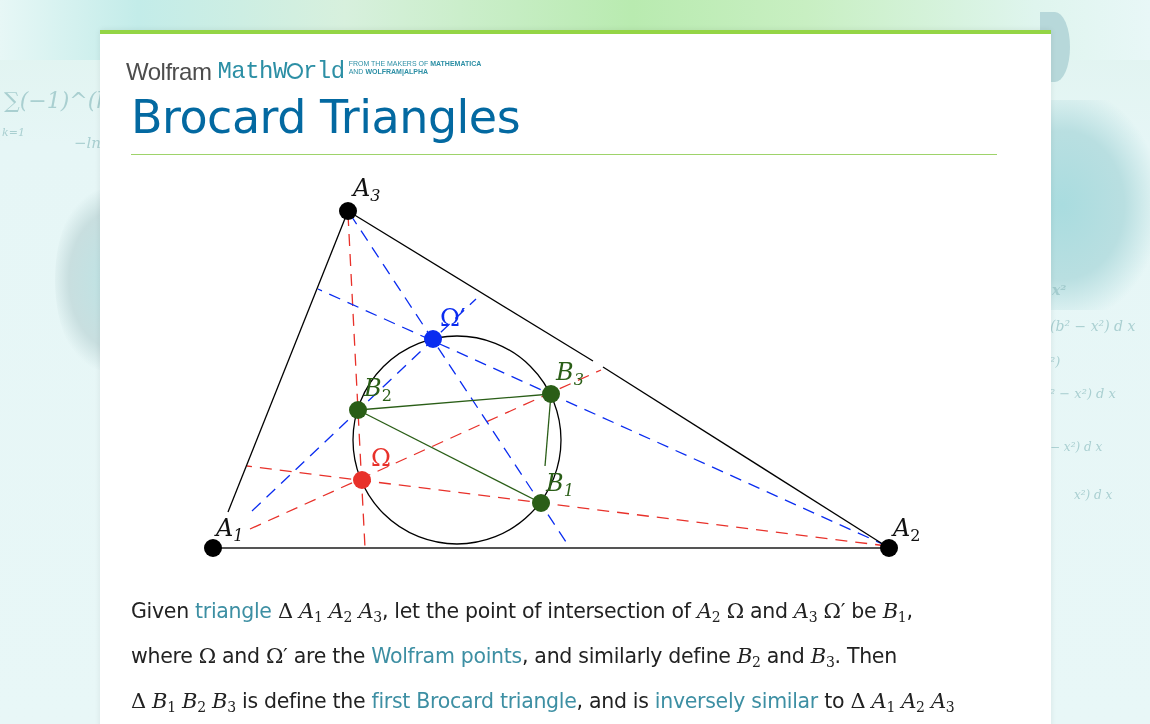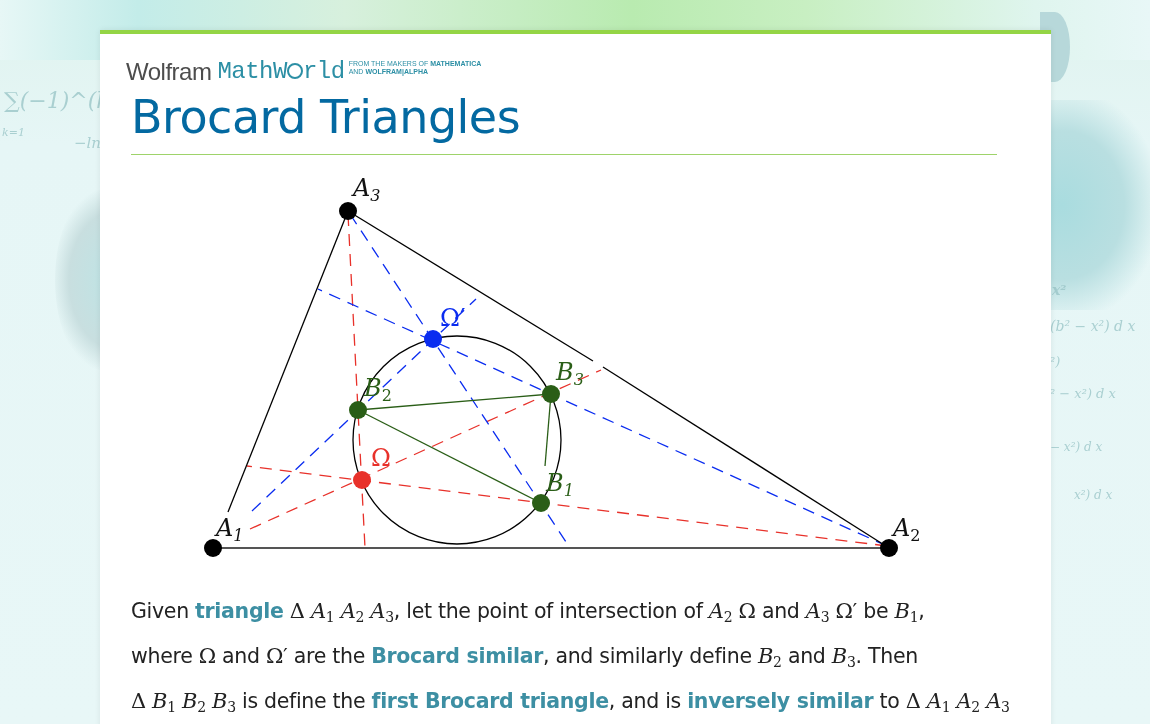--- a/index.html
+++ b/index.html
@@ -48,21 +48,21 @@
     position:absolute; left:31px; top:56px; margin:0;
     font-family:"DejaVu Sans", sans-serif; font-weight:normal; font-size:46px; color:#0369a1; letter-spacing:-0.5px;
   }
   .title-rule { position:absolute; left:31px; top:120px; width:866px; height:1px; background:#9ed36a; }
   .figure { position:absolute; left:0; top:0; }
   .paragraph {
     position:absolute; left:31px; top:558px; width:880px;
     font-family:"DejaVu Sans", sans-serif; font-size:20.5px; line-height:39px; color:#222;
     letter-spacing:-0.3px;
   }
-  .paragraph a { color:#3d8fa3; text-decoration:none;font-weight:bold; }
+  .paragraph a { color:#3d8fa3; text-decoration:none; }
   .m { font-family:"DejaVu Serif", "Liberation Serif", serif; font-style:italic; font-size:21px; }
   .m sub { font-style:normal; font-size:14px; vertical-align:-4px; }
   .up { font-style:normal; }
 </style>
 </head>
 <body>
 
 <div class="bg-top"></div>
 <div class="bg-left-shape"></div>
 <div class="bg-right-top"></div>
@@ -147,21 +147,21 @@
     <div>
       <span>Given </span><a href="#">triangle</a>
       <span class="m up">Δ</span>
       <span class="m"><span>A</span><sub>1</sub></span>
       <span class="m"><span>A</span><sub>2</sub></span>
       <span class="m"><span>A</span><sub>3</sub></span><span>, let the point of intersection of </span><span class="m"><span>A</span><sub>2</sub></span>
       <span class="m up">Ω</span><span> and </span><span class="m"><span>A</span><sub>3</sub></span>
       <span class="m up">Ω′</span><span> be </span><span class="m"><span>B</span><sub>1</sub></span><span>,</span>
     </div>
     <div>
-      <span>where </span><span class="m up">Ω</span><span> and </span><span class="m up">Ω′</span><span> are the </span><a href="#">Brocard similar</a><span>, and similarly define </span><span class="m"><span>B</span><sub>2</sub></span><span> and </span><span class="m"><span>B</span><sub>3</sub></span><span>. Then</span>
+      <span>where </span><span class="m up">Ω</span><span> and </span><span class="m up">Ω′</span><span> are the </span><a href="#">Wolfram points</a><span>, and similarly define </span><span class="m"><span>B</span><sub>2</sub></span><span> and </span><span class="m"><span>B</span><sub>3</sub></span><span>. Then</span>
     </div>
     <div>
       <span class="m up">Δ</span>
       <span class="m"><span>B</span><sub>1</sub></span>
       <span class="m"><span>B</span><sub>2</sub></span>
       <span class="m"><span>B</span><sub>3</sub></span><span> is define the </span><a href="#">first Brocard triangle</a><span>, and is </span><a href="#">inversely similar</a><span> to </span><span class="m up">Δ</span>
       <span class="m"><span>A</span><sub>1</sub></span>
       <span class="m"><span>A</span><sub>2</sub></span>
       <span class="m"><span>A</span><sub>3</sub></span>
     </div>

